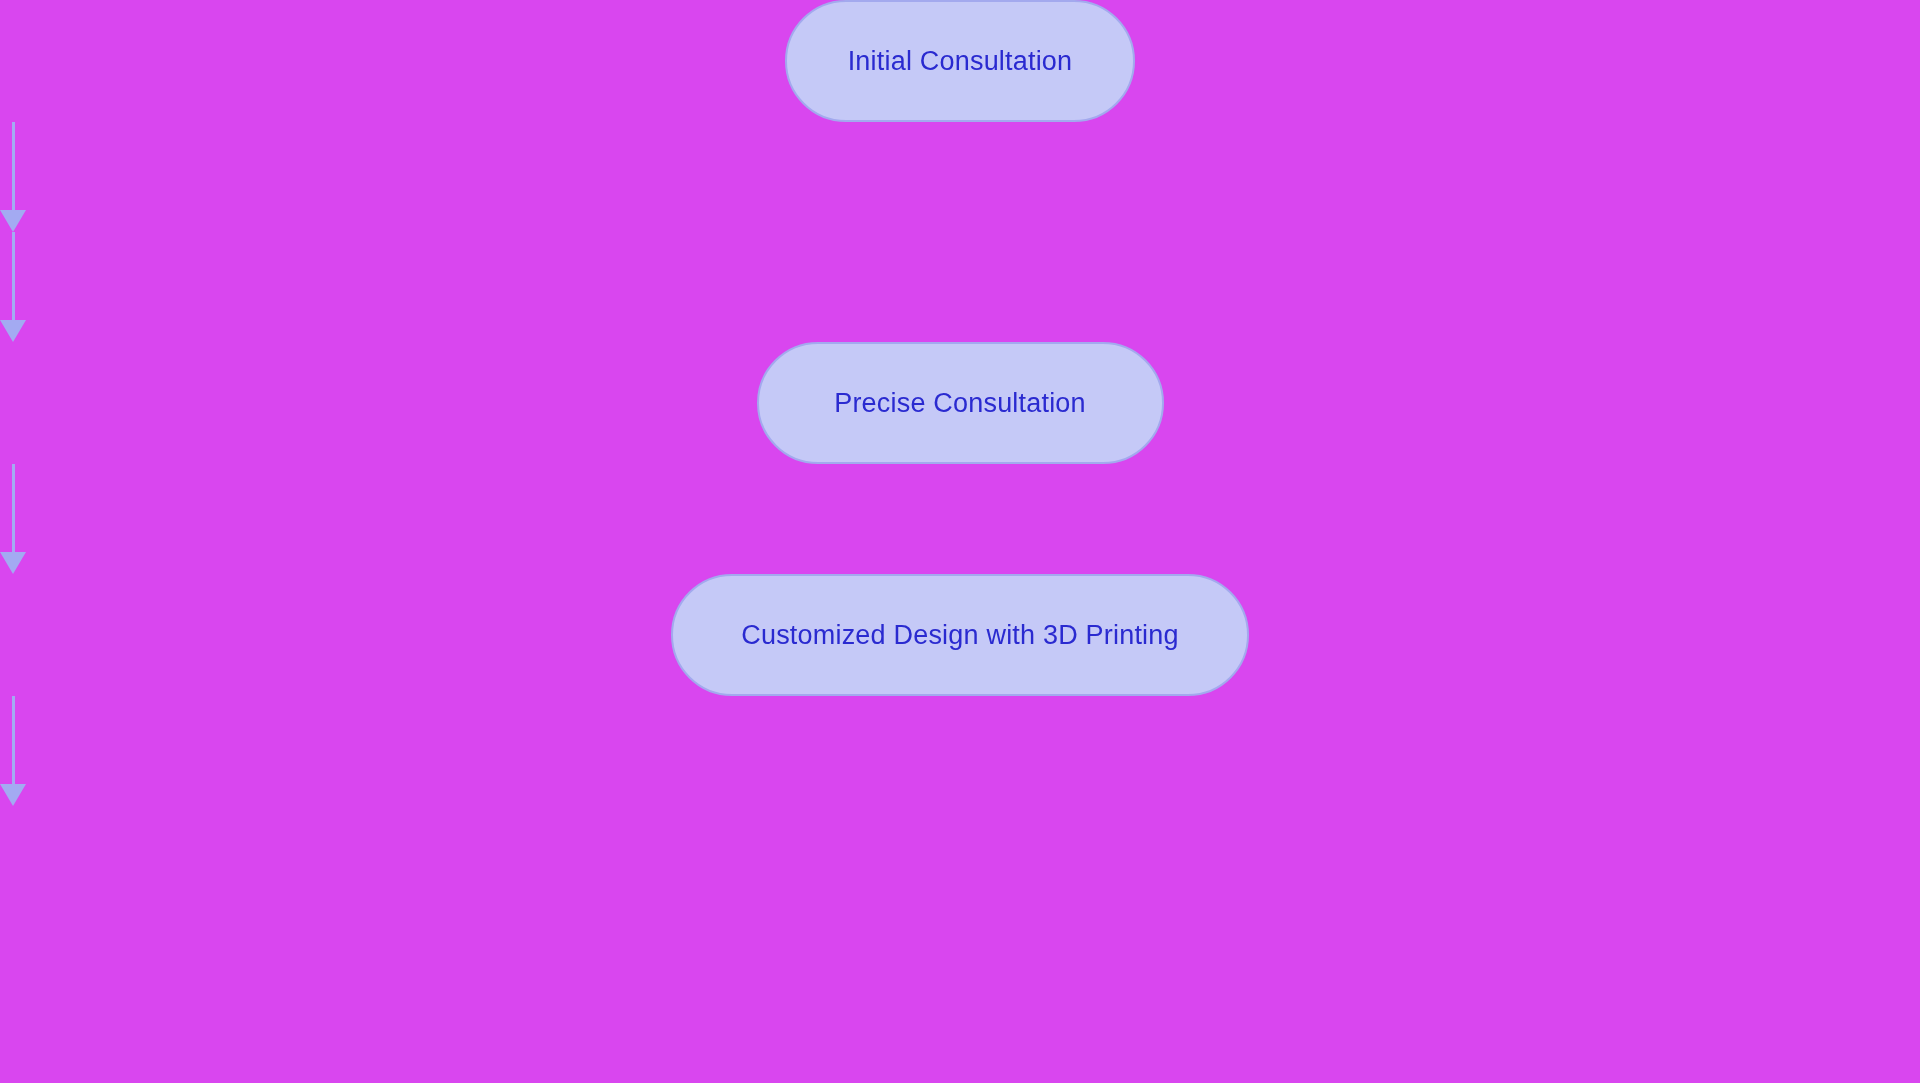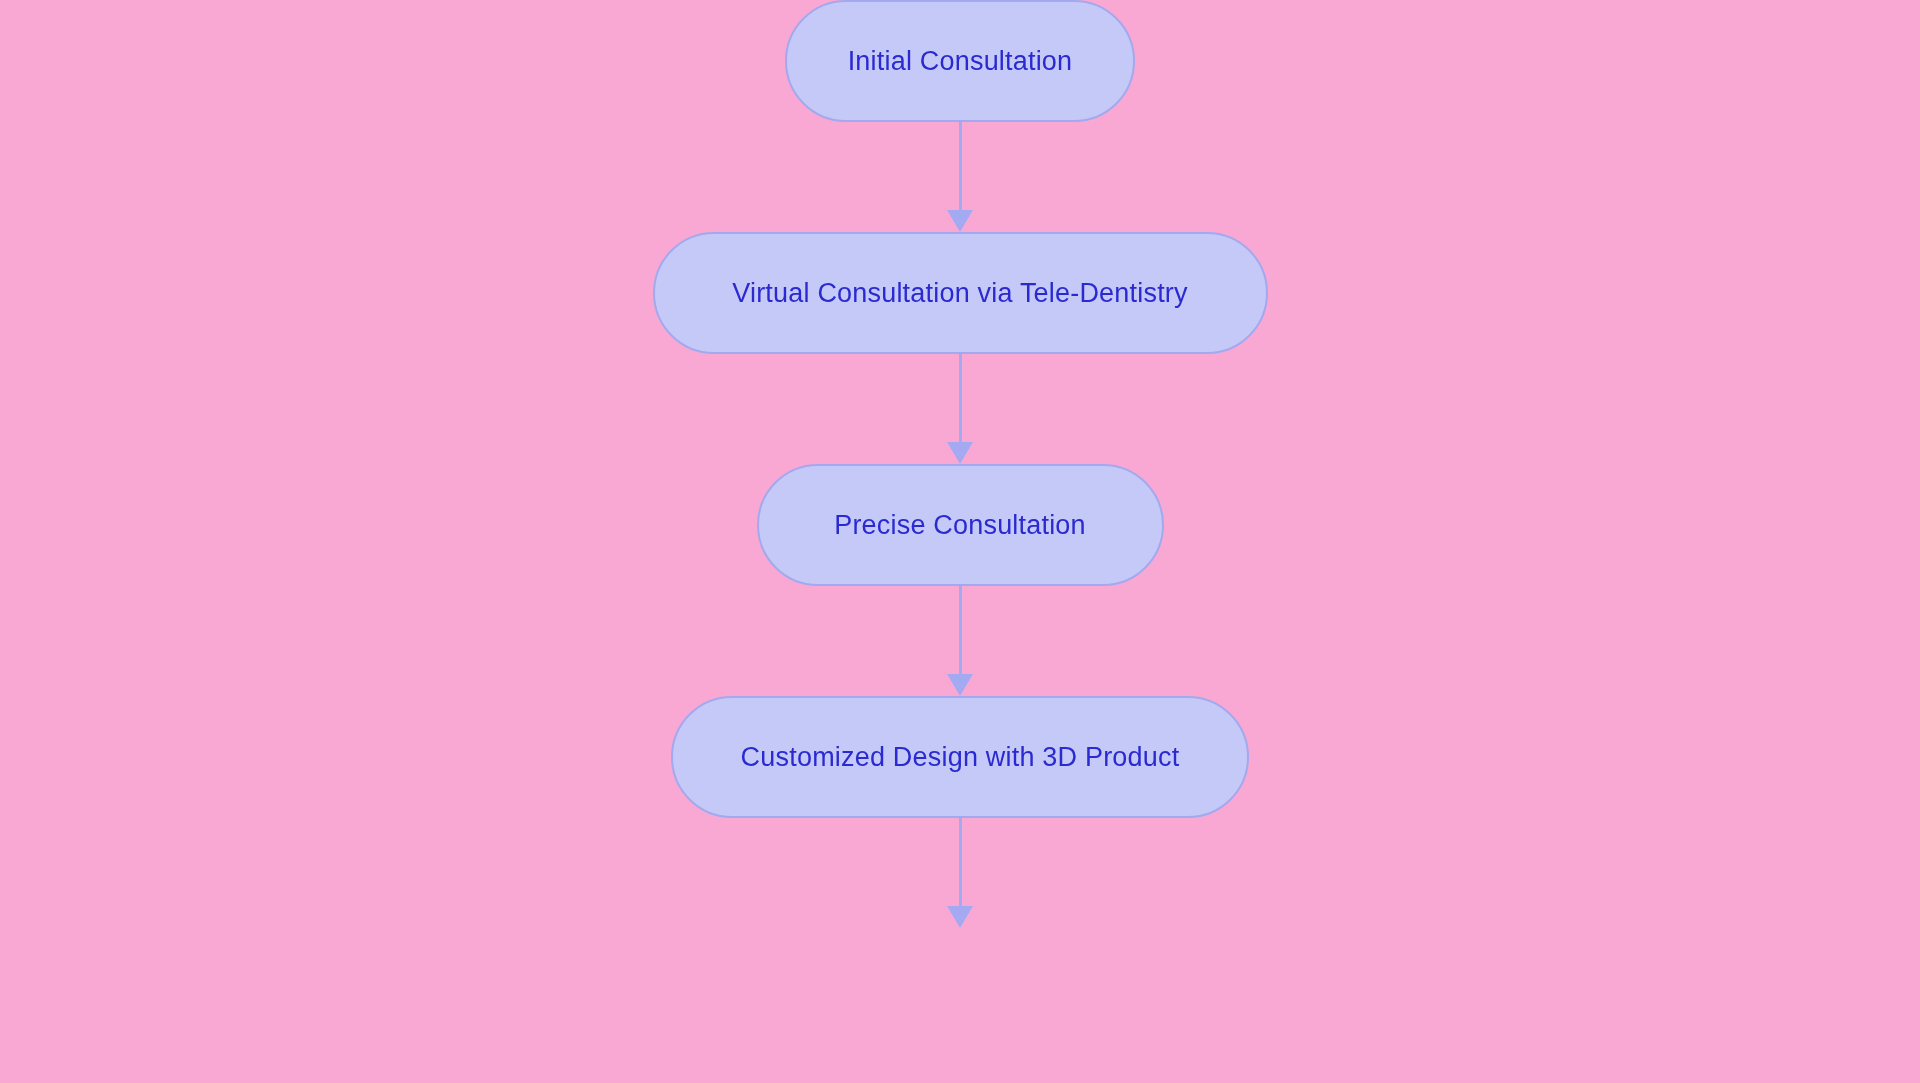--- a/index.html
+++ b/index.html
@@ -11,24 +11,23 @@
     width: 1920px;
     height: 1083px;
     background: #ffffff;
     font-family: "Liberation Sans", "DejaVu Sans", sans-serif;
     overflow: hidden;
   }
   #flowchart-canvas {
     position: relative;
     width: 1920px;
     height: 1083px;
-    background: #f9a8d4;
+    background: #d946ef;
     display: flex;
     flex-direction: column;
-    align-items: center;
   }
   .flow-row {
     display: flex;
     flex-direction: column;
     align-items: center;
   }
   .flow-node {
     box-sizing: border-box;
     background: #c5c9f7;
     border: 2px solid #a3a9ee;
@@ -77,45 +76,40 @@
     <div class="flow-node" style="width:350px;">
       <span>Initial Consultation</span>
     </div>
   </div>
 
   <div class="flow-connector" style="height:110px;">
     <div class="connector-line"></div>
     <div class="connector-head"></div>
   </div>
 
-  <div class="flow-row">
-    <div class="flow-node" style="width:615px;">
-      <span>Virtual Consultation via Tele-Dentistry</span>
-    </div>
-  </div>
 
   <div class="flow-connector" style="height:110px;">
     <div class="connector-line"></div>
     <div class="connector-head"></div>
   </div>
 
   <div class="flow-row">
     <div class="flow-node" style="width:407px;">
       <span>Precise Consultation</span>
     </div>
   </div>
 
   <div class="flow-connector" style="height:110px;">
     <div class="connector-line"></div>
     <div class="connector-head"></div>
   </div>
 
   <div class="flow-row">
     <div class="flow-node" style="width:578px;">
-      <span>Customized Design with 3D Product</span>
+      <span>Customized Design with 3D Printing</span>
     </div>
   </div>
 
   <div class="flow-connector" style="height:110px;">
     <div class="connector-line"></div>
     <div class="connector-head"></div>
   </div>
 
 
 </div>

